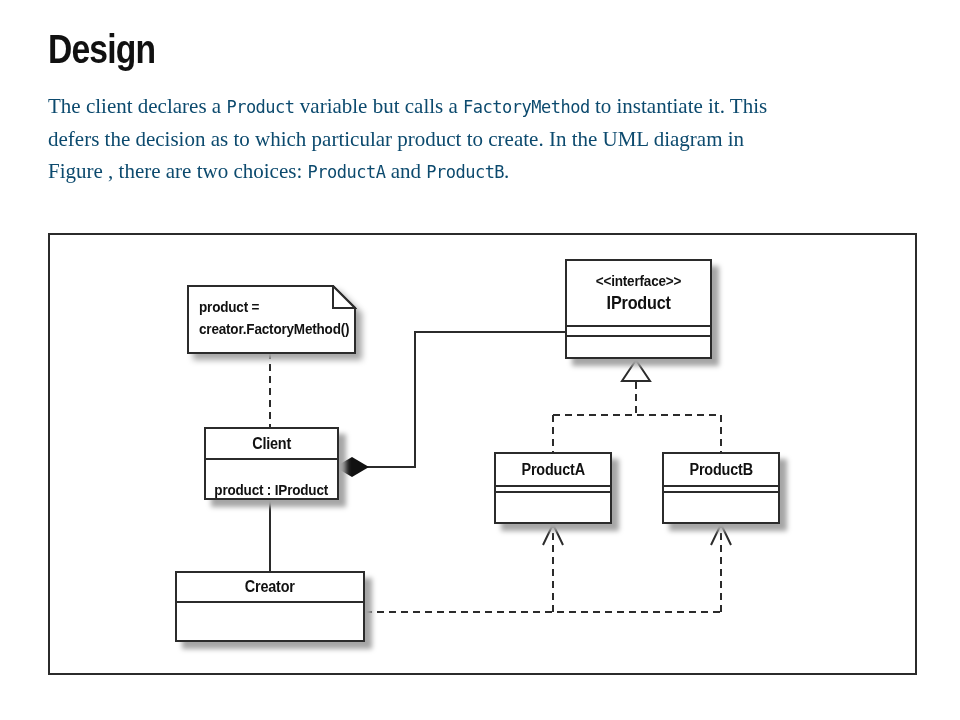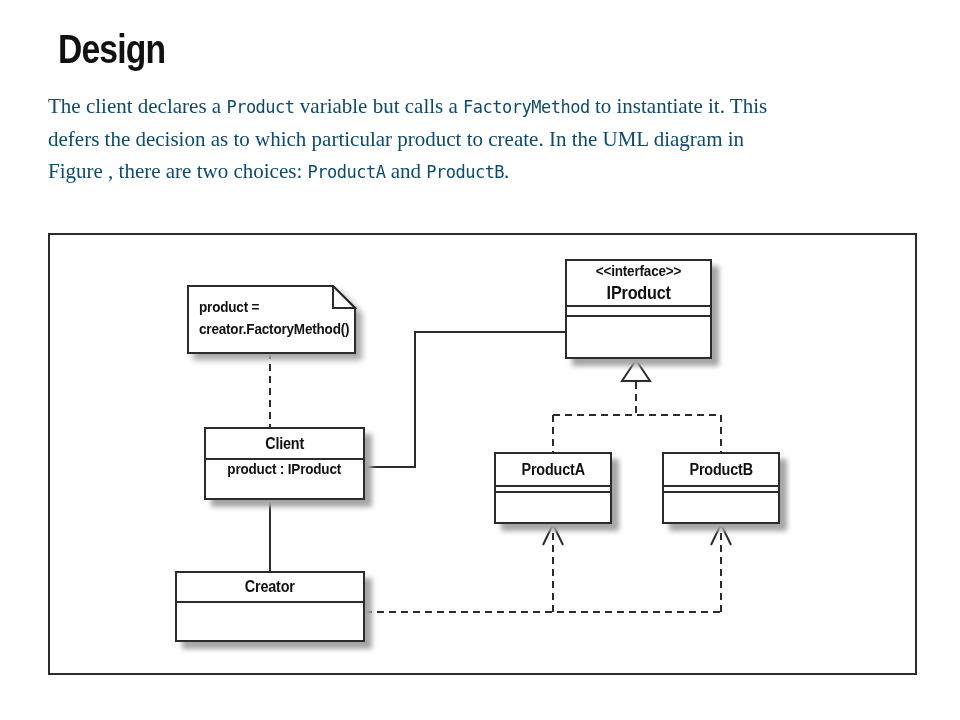--- a/index.html
+++ b/index.html
@@ -2,21 +2,21 @@
 <html><head>
 <meta charset="utf-8">
 <style>
   html,body{margin:0;padding:0;}
   body{
     width:960px;height:720px;position:relative;background:#ffffff;
     font-family:"Liberation Serif", serif;color:#1a1a1a;overflow:hidden;
   }
   
   .heading{
-    position:absolute;left:58px;top:26px;margin:0;
+    position:absolute;left:48px;top:26px;margin:0;
     font-family:"Liberation Sans", sans-serif;font-weight:700;font-size:41px;
     letter-spacing:-1px;color:#111;
   }
   .heading .squeeze{display:inline-block;transform:scaleX(0.82);transform-origin:0 50%;}
   .intro{
     position:absolute;left:48px;top:90px;width:856px;margin:0;
     font-size:21px;line-height:32px;color:#0c4a6e;
   }
   .mono{
     font-family:"DejaVu Sans Mono","Liberation Mono",monospace;
@@ -35,21 +35,21 @@
     font-family:"Liberation Sans", sans-serif;font-weight:700;color:#111;
   }
   .uml-title{
     display:flex;align-items:center;justify-content:center;
     border-bottom:2px solid #2b2b2b;box-sizing:border-box;
     font-size:16px;text-align:center;
   }
   .uml-title.two-line{flex-direction:column;justify-content:center;line-height:1.35;}
   .uml-mid{border-bottom:2px solid #2b2b2b;box-sizing:border-box;}
   .uml-member{
-    display:flex;align-items:flex-start;justify-content:center;
+    display:flex;align-items:flex-end;justify-content:center;
     font-size:15px;box-sizing:border-box;
   }
   .stereo{font-size:15px;}
   .iname{font-size:18px;}
   .condC{display:inline-block;transform:scaleX(0.9);transform-origin:50% 50%;letter-spacing:-0.2px;white-space:nowrap;}
   .condL{display:inline-block;transform:scaleX(0.9);transform-origin:0 50%;letter-spacing:-0.2px;white-space:nowrap;}
   
   .note{position:absolute;left:137px;top:50px;width:170px;height:66px;}
   .note svg{position:absolute;left:0;top:0;filter:drop-shadow(6px 6px 3px #a6a6a6);}
   .note-text{
@@ -94,29 +94,29 @@
       <polygon points="1,1 146,1 168,23 168,68 1,68" fill="#ffffff" stroke="#2b2b2b" stroke-width="2"></polygon>
       <polygon points="146,1 146,23 168,23" fill="#ffffff" stroke="#2b2b2b" stroke-width="2"></polygon>
     </svg>
     <div class="note-text">
       <span class="condL">product =</span><br>
       <span class="condL">creator.FactoryMethod()</span>
     </div>
   </div>
 
   <div class="uml-box" style="left:515px;top:24px;width:147px;height:100px;">
-    <div class="uml-title two-line" style="height:46px;">
+    <div class="uml-title two-line" style="height:66px;">
       <span class="condC stereo">&lt;&lt;interface&gt;&gt;</span>
       <span class="condC iname">IProduct</span>
     </div>
     <div class="uml-mid" style="height:10px;"></div>
     <div style="height:28px;"></div>
   </div>
 
-  <div class="uml-box" style="left:154px;top:192px;width:161px;height:73px;">
+  <div class="uml-box" style="left:154px;top:192px;width:135px;height:73px;">
     <div class="uml-title" style="height:31px;">
       <span class="condC">Client</span>
     </div>
     <div class="uml-member" style="height:38px;">
       <span class="condC">product : IProduct</span>
     </div>
   </div>
 
   <div class="uml-box" style="left:125px;top:336px;width:190px;height:71px;">
     <div class="uml-title" style="height:30px;">

